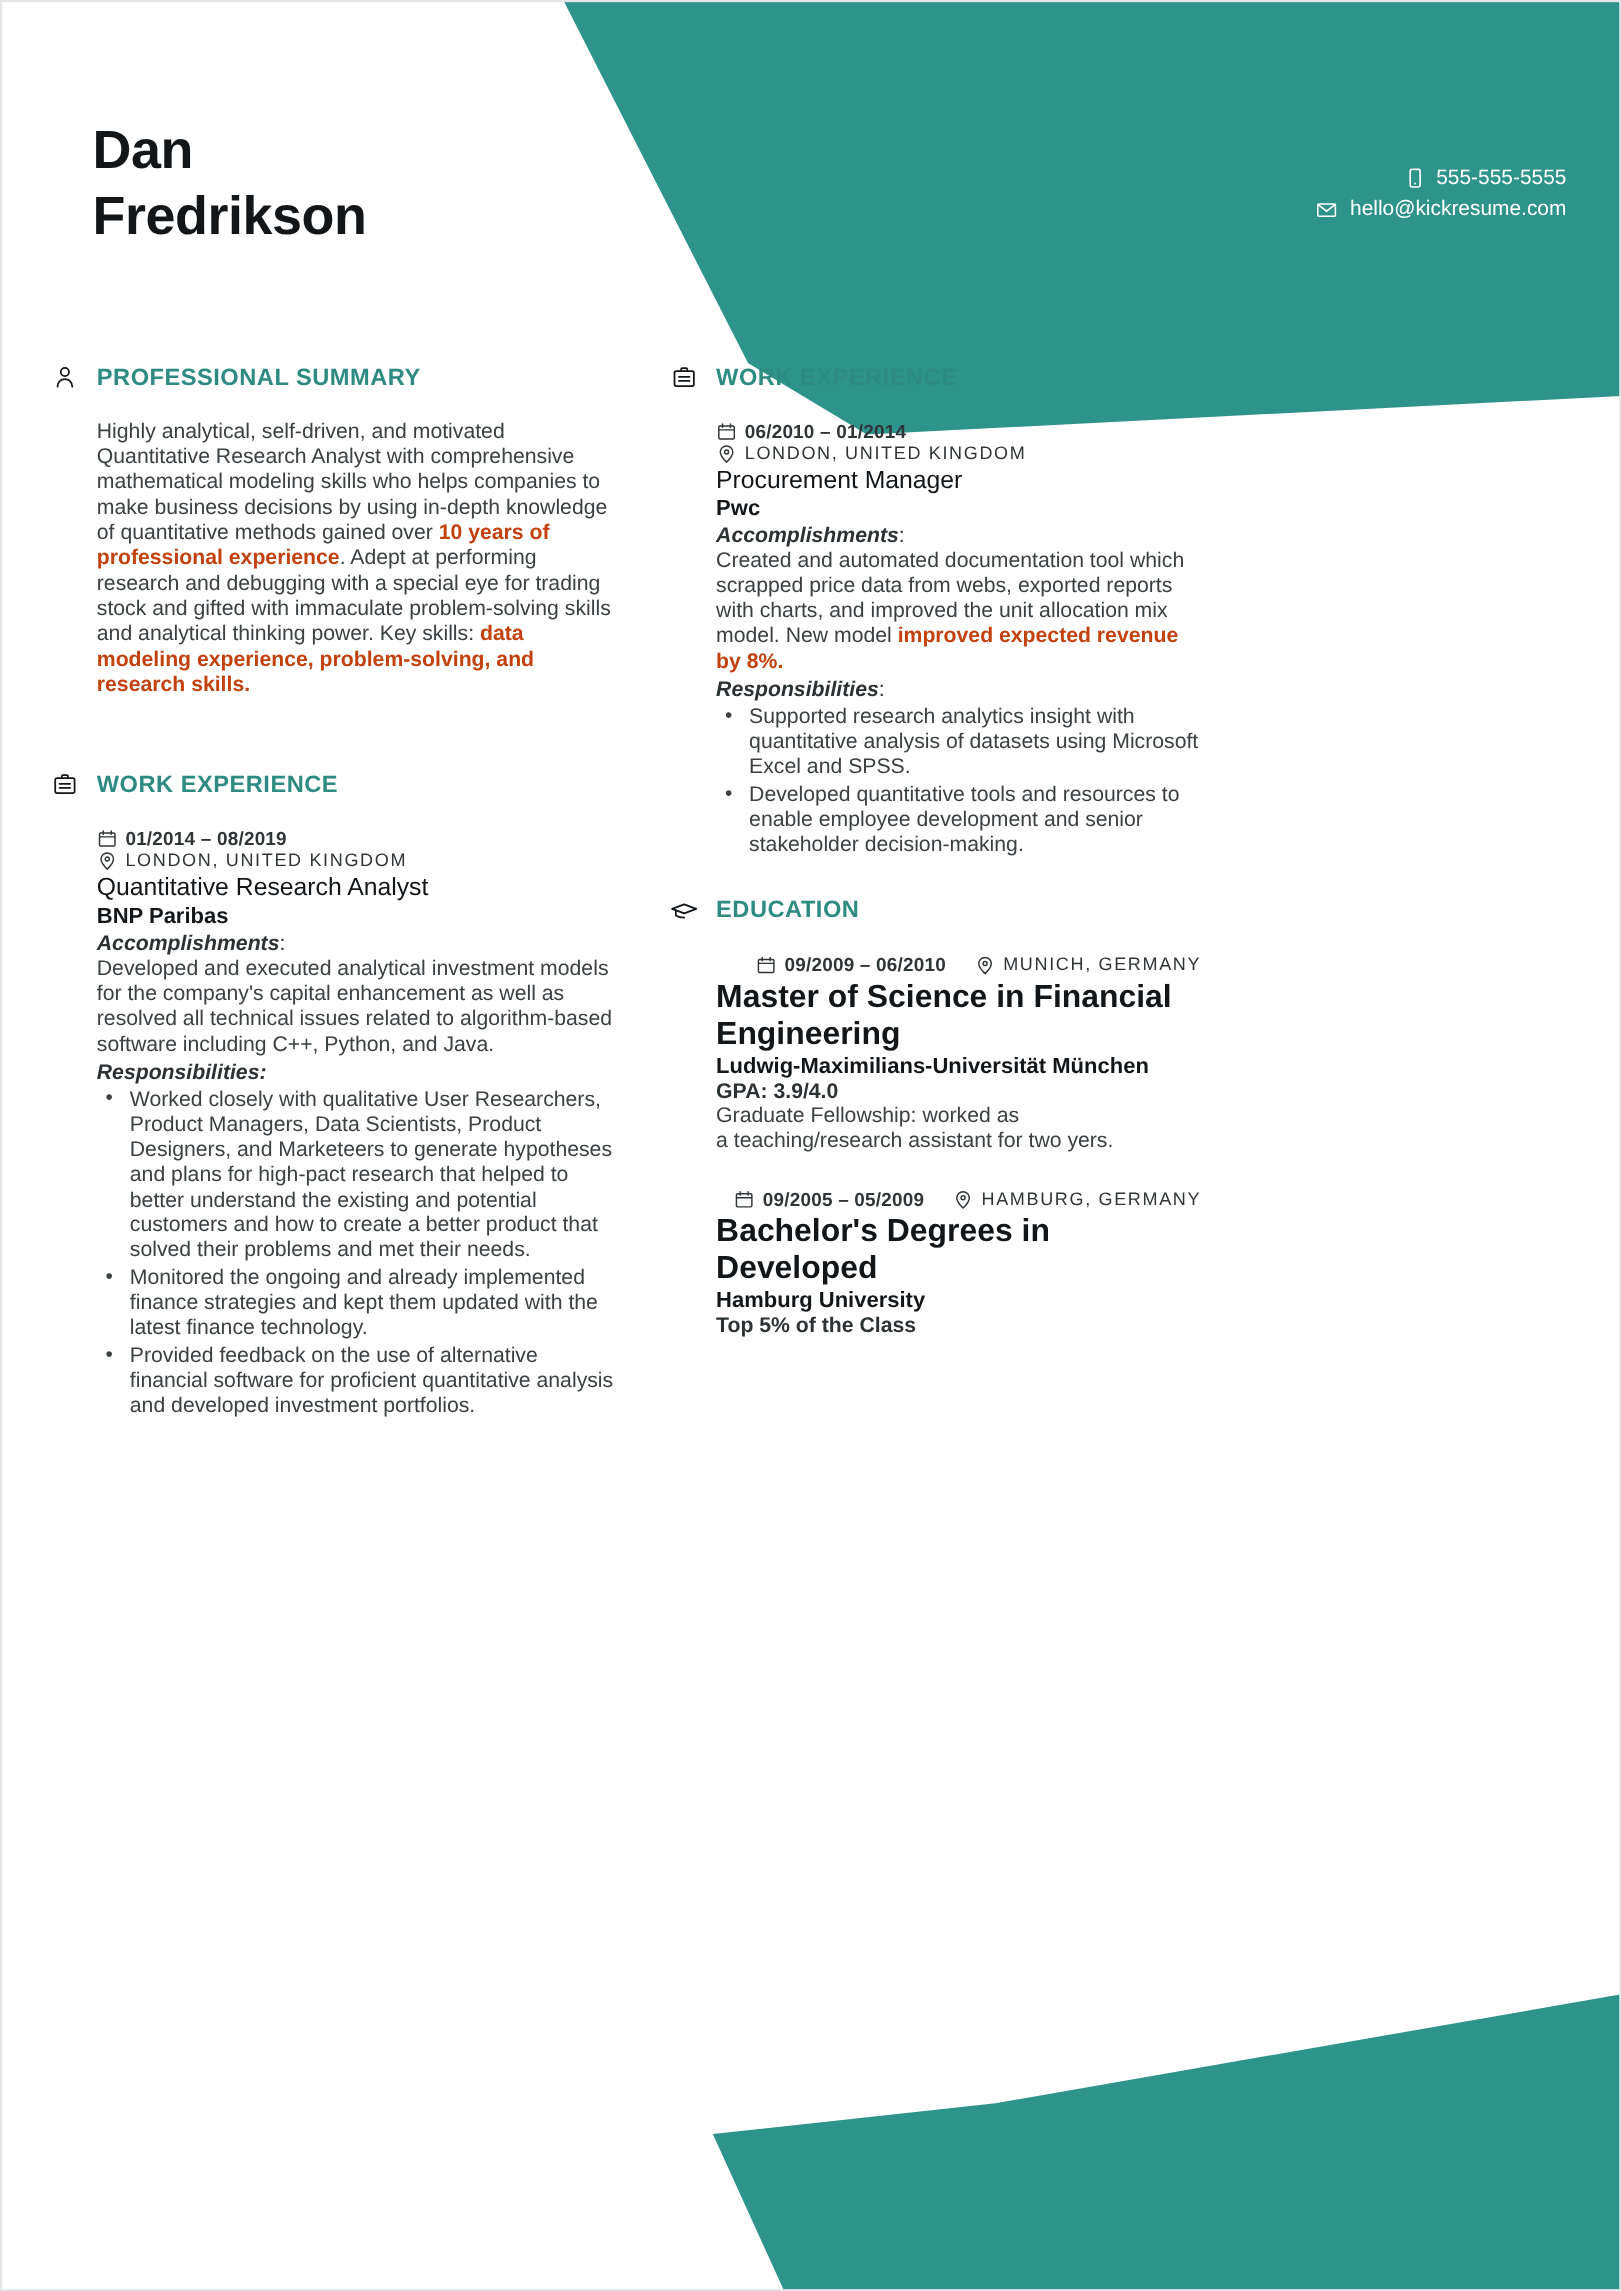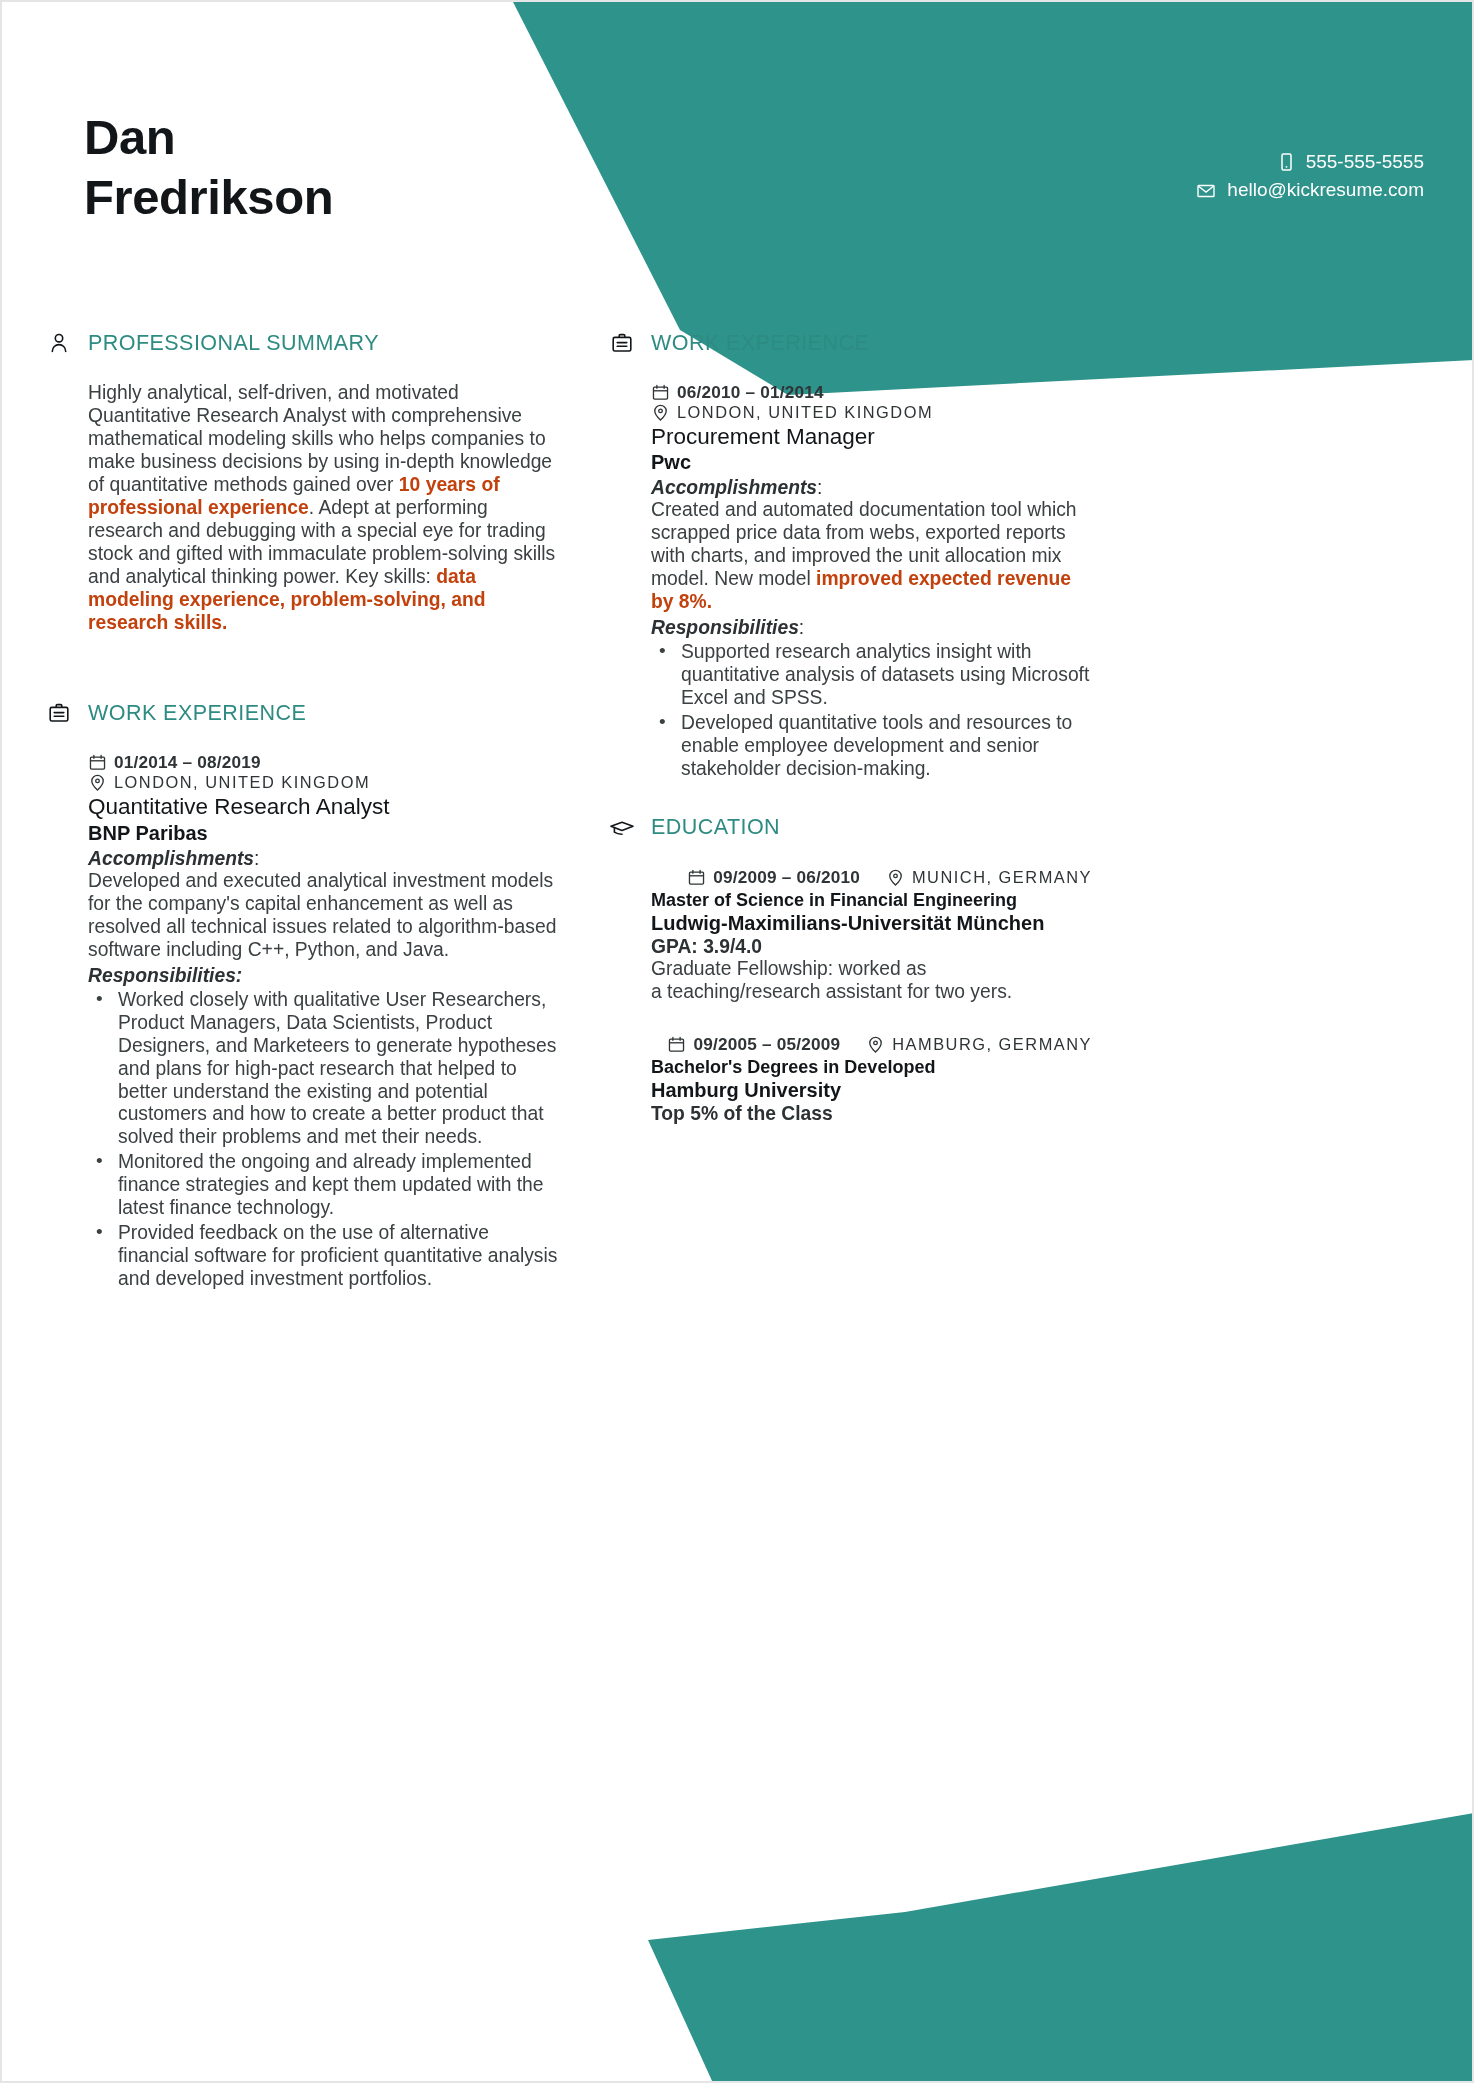--- a/index.html
+++ b/index.html
@@ -99,21 +99,21 @@
   .sec-icon {
     width: 26px; height: 26px;
     display: inline-flex;
     align-items: center; justify-content: center;
     flex: none;
   }
   .sec-icon svg { display: block; }
   .sec-title {
     color: #2e8b82;
     font-size: 21.5px;
-    font-weight: 400;
+    font-weight: 700;
     letter-spacing: 0.45px;
     text-transform: uppercase;
   }
 
   .sec-body { padding-left: 42px; }
 
   
   p.para {
     font-size: 19.3px;
     line-height: 1.19;
@@ -180,21 +180,21 @@
   ul.bullets li::before {
     content: "•";
     position: absolute;
     left: 8px;
     top: -1px;
     font-size: 19px;
     color: #3b4042;
   }
 
   .edu-degree {
-    font-size: 18px;
+    font-size: 29px;
     font-weight: 700;
     color: #121619;
     line-height: 1.16;
     margin-top: 2px;
   }
   .edu-school {
     font-size: 20px;
     font-weight: 700;
     color: #121619;
     line-height: 1.2;

